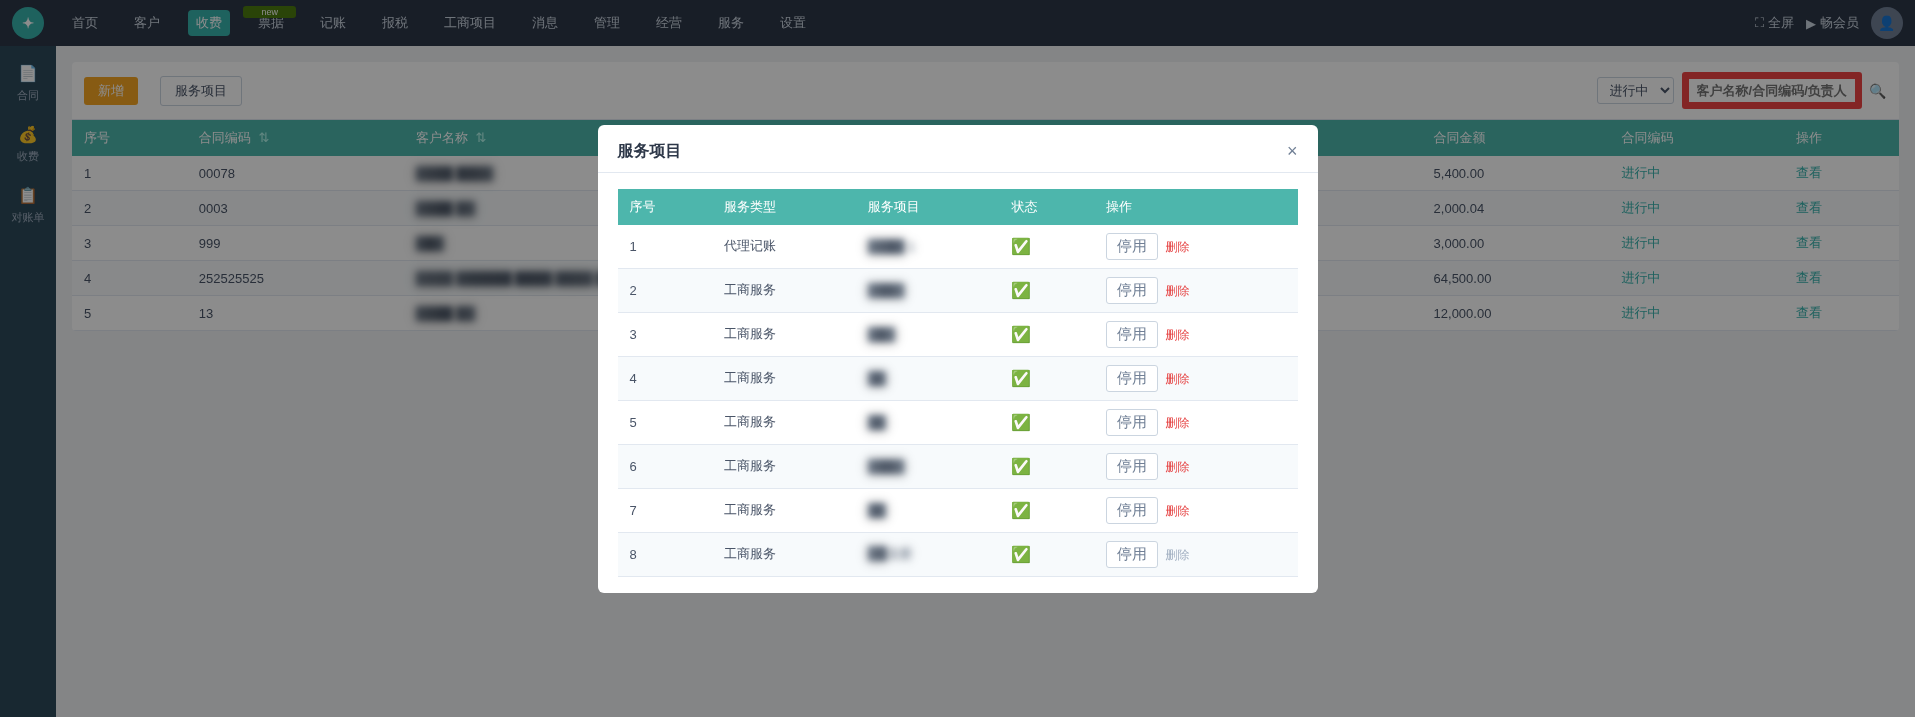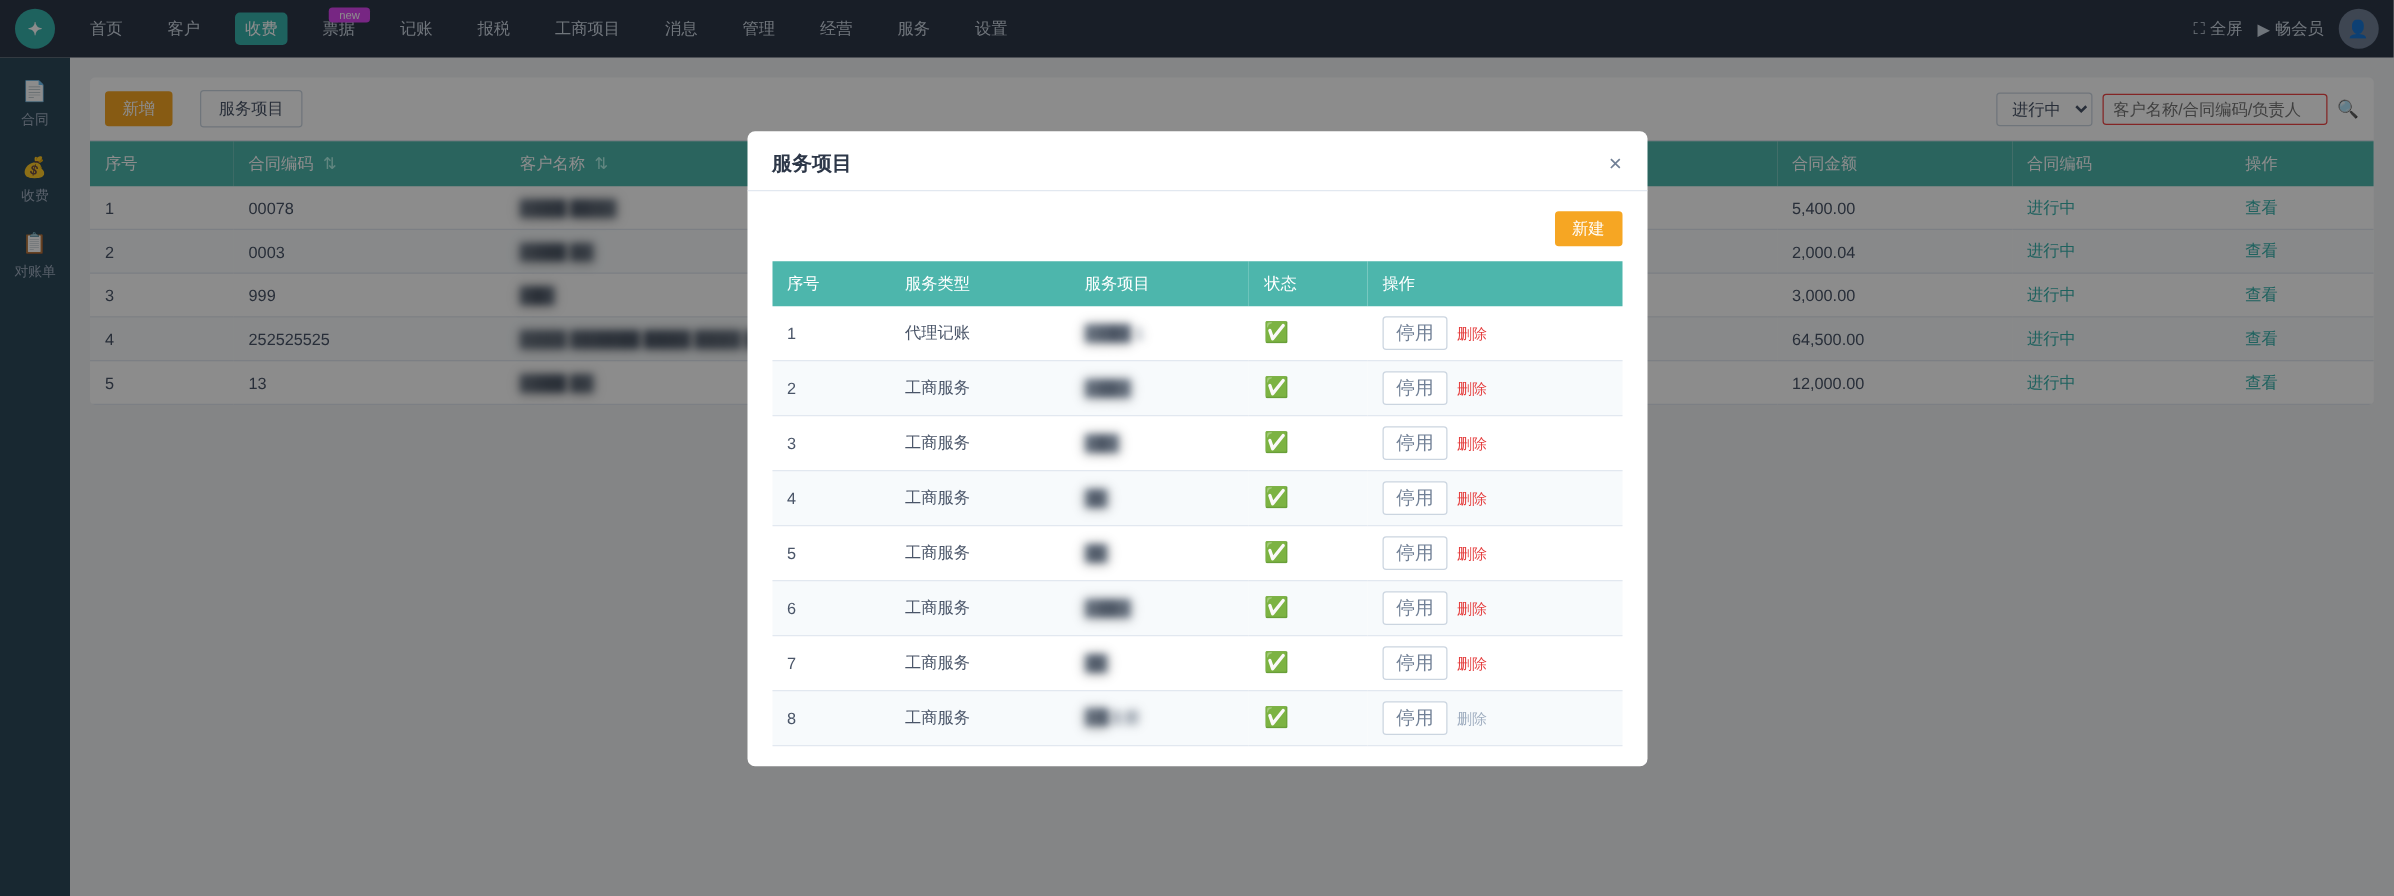--- a/index.html
+++ b/index.html
@@ -32,24 +32,24 @@
       white-space: nowrap;
     }
     .top-nav-item.active {
       background: #38b2ac;
       color: white;
     }
     .top-nav-item.has-badge { position: relative; }
     .badge-new {
       position: absolute;
       top: -4px; right: -4px;
-      background: #d946ef;
+      background: #4d7c0f;
       color: white;
       font-size: 9px;
-      padding: 1px 8px;
+      padding: 1px 18px;
       border-radius: 3px;
       margin-left: 28px;
     }
     .top-nav-right {
       margin-left: auto;
       display: flex;
       align-items: center;
       gap: 12px;
       color: #cbd5e0;
       font-size: 13px;
@@ -148,25 +148,26 @@
     }
     .status-select {
       border: 1px solid #cbd5e0;
       padding: 4px 8px;
       border-radius: 3px;
       font-size: 13px;
       background: white;
       color: #4a5568;
     }
     .search-box {
-      border: 1px solid #ef4444;
+      border: 7px solid #ef4444;
       padding: 4px 8px;
       border-radius: 3px;
       font-size: 13px;
       width: 180px;
+      font-weight: bold;
     }
     .search-icon-btn {
       cursor: pointer;
       color: #718096;
       font-size: 14px;
     }
 
     
     .data-table { width: 100%; border-collapse: collapse; }
     .data-table th {
@@ -449,23 +450,20 @@
   </main>
 </div>
 
 <div class="overlay">
   <div class="modal">
     <div class="modal-header">
       <span class="modal-title">服务项目</span>
       <span class="modal-close">×</span>
     </div>
     <div class="modal-body">
-      <div class="modal-toolbar">
-        <button class="btn-primary">新建</button>
-      </div>
       <table class="modal-table">
         <thead>
           <tr>
             <th>序号</th>
             <th>服务类型</th>
             <th>服务项目</th>
             <th>状态</th>
             <th>操作</th>
           </tr>
         </thead>

